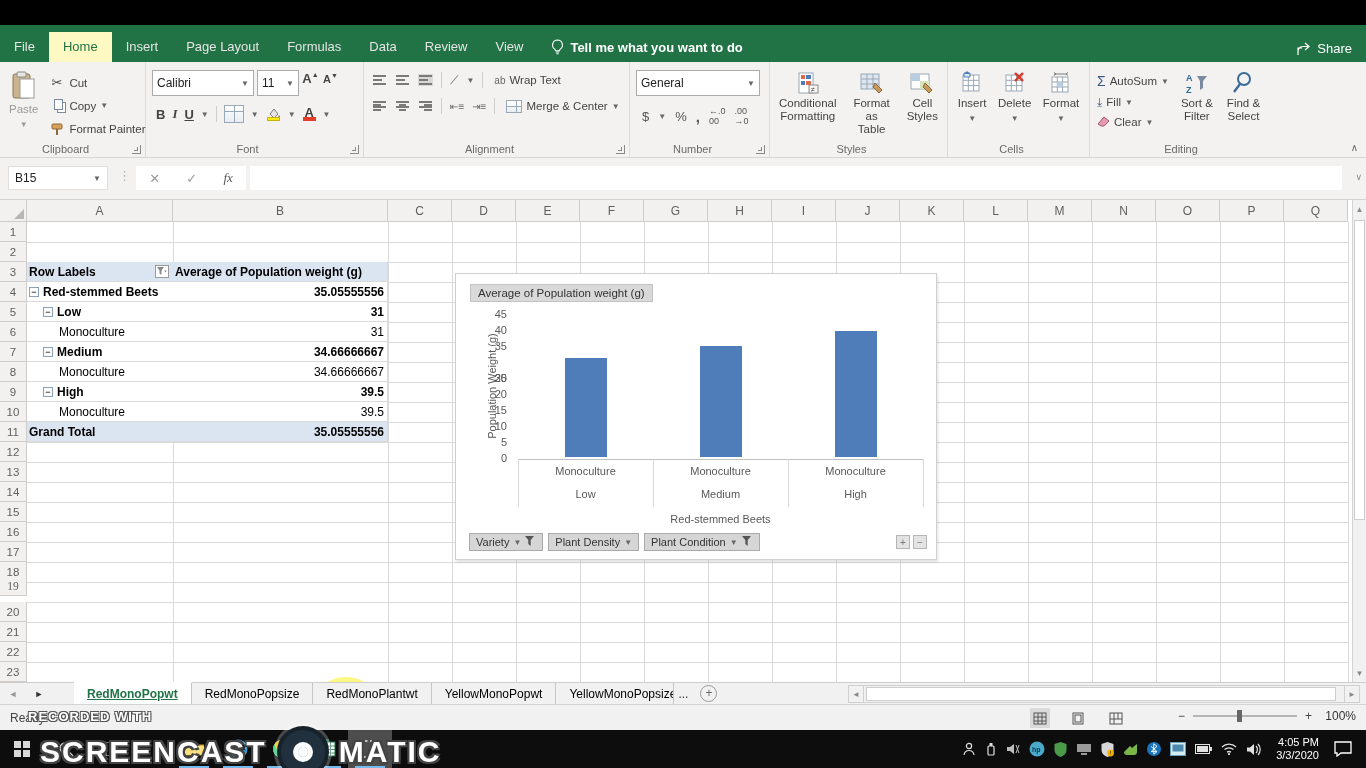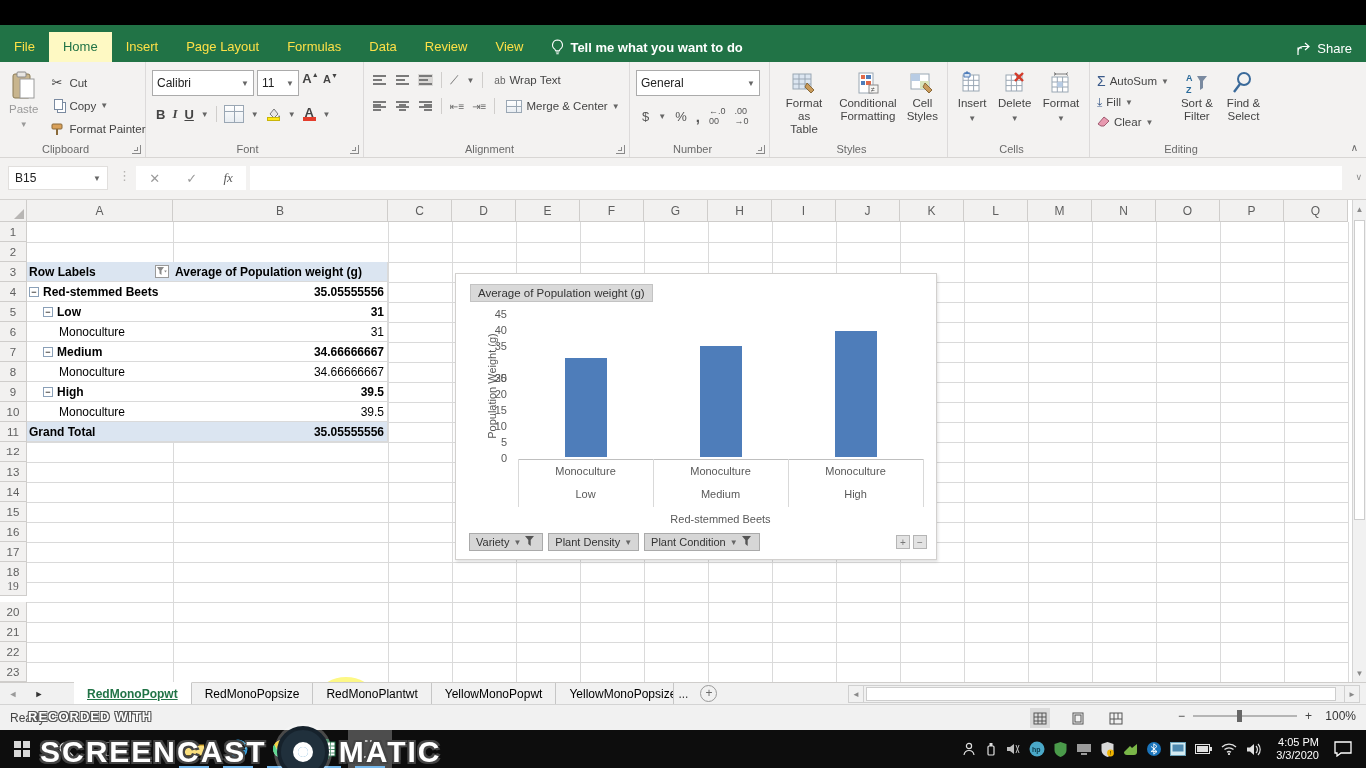--- a/index.html
+++ b/index.html
@@ -5,21 +5,21 @@
   * { margin:0; padding:0; box-sizing:border-box; }
   html,body { width:1366px; height:768px; overflow:hidden; }
   body { font-family:"Liberation Sans","DejaVu Sans",sans-serif; font-size:12px; color:#444; }
   .screen { position:relative; width:1366px; height:768px; background:#fff; overflow:hidden; }
 
   
   .titlebar { position:absolute; left:0; top:0; width:1366px; height:25px; background:#000; }
 
   
   .tabrow { position:absolute; left:0; top:25px; width:1366px; height:37px; background:#217346; display:flex; align-items:flex-end; }
-  .rtab { height:30px; padding:7px 14px 0 14px; color:#fde047; font-size:13px; cursor:default; white-space:nowrap; }
+  .rtab { height:30px; padding:7px 14px 0 14px; color:#e5e5e5; font-size:13px; cursor:default; white-space:nowrap; }
   .rtab.active { background:#fef9c3; color:#217346; }
   .tellme { display:flex; align-items:center; gap:6px; color:#fff; font-size:13px; height:30px; padding:0 14px;font-weight:bold; }
   .share { position:absolute; right:14px; bottom:6px; display:flex; align-items:center; gap:5px; color:#fff; font-size:13px; }
 
   
   .ribbon { position:absolute; left:0; top:62px; width:1366px; height:96px; background:#f3f2f1; border-bottom:1px solid #d8d6d4; display:flex; }
   .rgroup { position:relative; height:100%; border-right:1px solid #dcdadA; padding:4px 4px 16px 4px; }
   .glabel { position:absolute; bottom:2px; left:0; right:14px; text-align:center; font-size:11px; color:#6a6a6a; white-space:nowrap; }
   .launcher { position:absolute; bottom:3px; right:4px; width:9px; height:9px; border-right:1px solid #8a8a8a; border-bottom:1px solid #8a8a8a; }
   .launcher:after { content:""; position:absolute; right:2px; bottom:2px; width:3px; height:3px; border-right:1px solid #8a8a8a; border-bottom:1px solid #8a8a8a; }
@@ -316,40 +316,40 @@
         <span style="font-size:9px;">←.0<br>00</span>
         <span style="font-size:9px;">.00<br>→0</span>
       </div>
       <span class="glabel">Number</span>
       <span class="launcher"></span>
     </div>
 
     <div class="rgroup" style="width:178px;">
       <div style="display:flex;justify-content:space-around;padding-top:2px;">
         <div class="bigbtn">
-          <svg width="26" height="24" viewBox="0 0 26 24">
-              <rect x="2" y="3" width="18" height="15" fill="#dce6f1" stroke="#9aa7b4"></rect>
-              <path d="M2 8h18M2 13h18M8 3v15M14 3v15" stroke="#9aa7b4"></path>
-              <path d="M16 12l7 7-3 3-6-6z" fill="#c89a5a" stroke="#8a6a3a"></path>
-            </svg>
-          <span style="white-space:pre-line;">Format as
-Table</span>
-        </div>
-        <div class="bigbtn">
           <svg width="24" height="24" viewBox="0 0 24 24">
               <rect x="3" y="2" width="14" height="20" fill="#fff" stroke="#9aa7b4"></rect>
               <rect x="5" y="4" width="4" height="4" fill="#e06a4a"></rect>
               <rect x="10" y="4" width="5" height="4" fill="#4e7dba"></rect>
               <rect x="5" y="10" width="4" height="4" fill="#4e7dba"></rect>
               <rect x="10" y="10" width="5" height="4" fill="#e06a4a"></rect>
               <rect x="13" y="14" width="9" height="8" fill="#f5f4f2" stroke="#8a8a8a"></rect>
               <text x="15" y="21" font-size="7" fill="#444">≠</text>
             </svg>
           <span style="white-space:pre-line;">Conditional
 Formatting</span>
+        </div>
+        <div class="bigbtn">
+          <svg width="26" height="24" viewBox="0 0 26 24">
+              <rect x="2" y="3" width="18" height="15" fill="#dce6f1" stroke="#9aa7b4"></rect>
+              <path d="M2 8h18M2 13h18M8 3v15M14 3v15" stroke="#9aa7b4"></path>
+              <path d="M16 12l7 7-3 3-6-6z" fill="#c89a5a" stroke="#8a6a3a"></path>
+            </svg>
+          <span style="white-space:pre-line;">Format as
+Table</span>
         </div>
         <div class="bigbtn">
           <svg width="26" height="24" viewBox="0 0 26 24">
               <rect x="2" y="3" width="18" height="15" fill="#fff" stroke="#9aa7b4"></rect>
               <rect x="2" y="3" width="9" height="7" fill="#b8cce4"></rect>
               <rect x="11" y="10" width="9" height="8" fill="#d8e4bc"></rect>
               <path d="M16 12l7 7-3 3-6-6z" fill="#c89a5a" stroke="#8a6a3a"></path>
             </svg>
           <span style="white-space:pre-line;">Cell
 Styles</span>
@@ -478,21 +478,21 @@
         <div class="rowhead" style="top: 42px; height: 20px;">2</div>
         <div class="rowhead" style="top: 62px; height: 20px;">3</div>
         <div class="rowhead" style="top: 82px; height: 20px;">4</div>
         <div class="rowhead" style="top: 102px; height: 20px;">5</div>
         <div class="rowhead" style="top: 122px; height: 20px;">6</div>
         <div class="rowhead" style="top: 142px; height: 20px;">7</div>
         <div class="rowhead" style="top: 162px; height: 20px;">8</div>
         <div class="rowhead" style="top: 182px; height: 20px;">9</div>
         <div class="rowhead" style="top: 202px; height: 20px;">10</div>
         <div class="rowhead" style="top: 222px; height: 20px;">11</div>
-        <div class="rowhead" style="top: 242px; height: 20px; font-family: Liberation Mono, monospace;">12</div>
+        <div class="rowhead" style="top: 242px; height: 20px;">12</div>
         <div class="rowhead" style="top: 262px; height: 20px;">13</div>
         <div class="rowhead" style="top: 282px; height: 20px;">14</div>
         <div class="rowhead" style="top: 302px; height: 20px;">15</div>
         <div class="rowhead" style="top: 322px; height: 20px;">16</div>
         <div class="rowhead" style="top: 342px; height: 20px;">17</div>
         <div class="rowhead" style="top: 362px; height: 20px;">18</div>
         <div class="rowhead" style="top: 376px; height: 20px; font-family: Liberation Serif, serif;">19</div>
         <div class="rowhead" style="top: 402px; height: 20px;">20</div>
         <div class="rowhead" style="top: 422px; height: 20px;">21</div>
         <div class="rowhead" style="top: 442px; height: 20px;">22</div>

